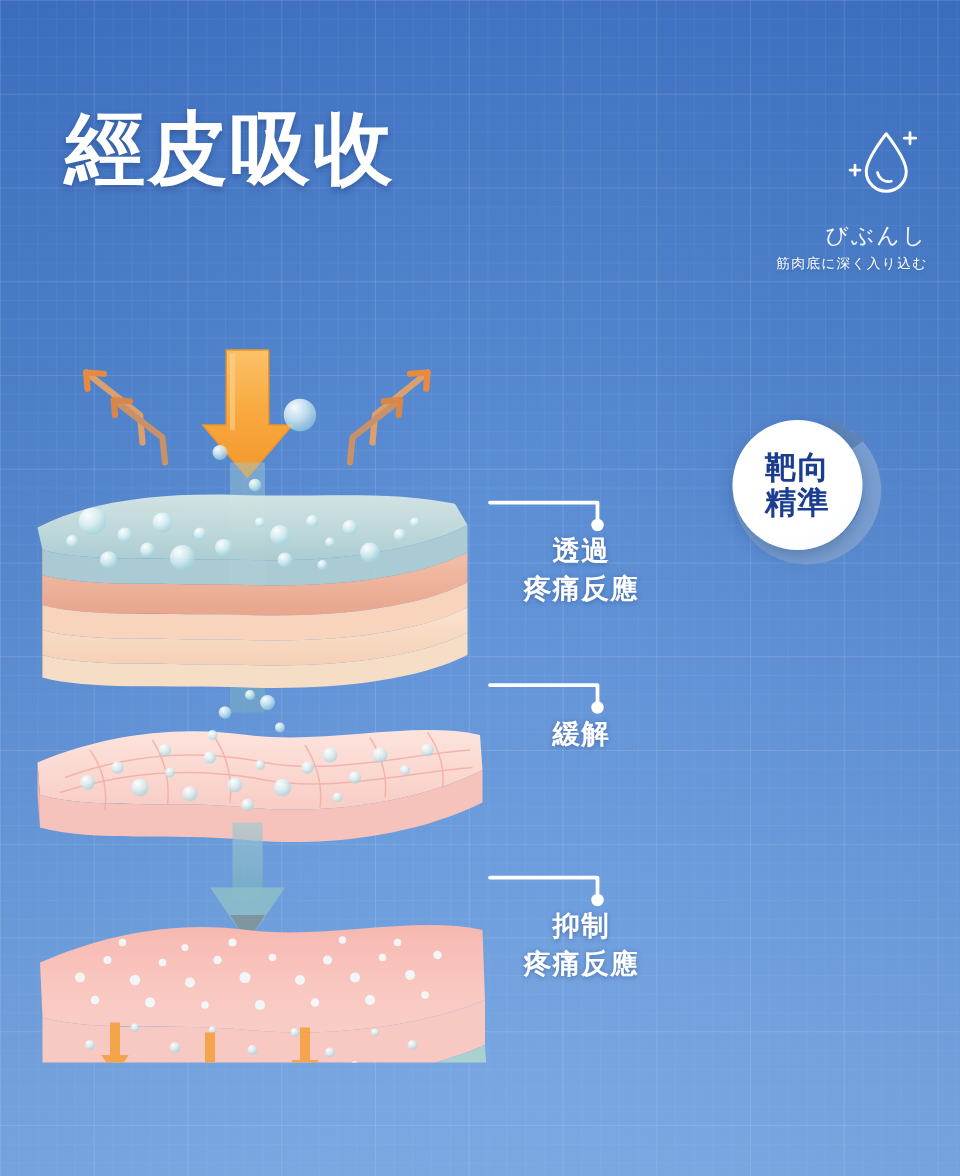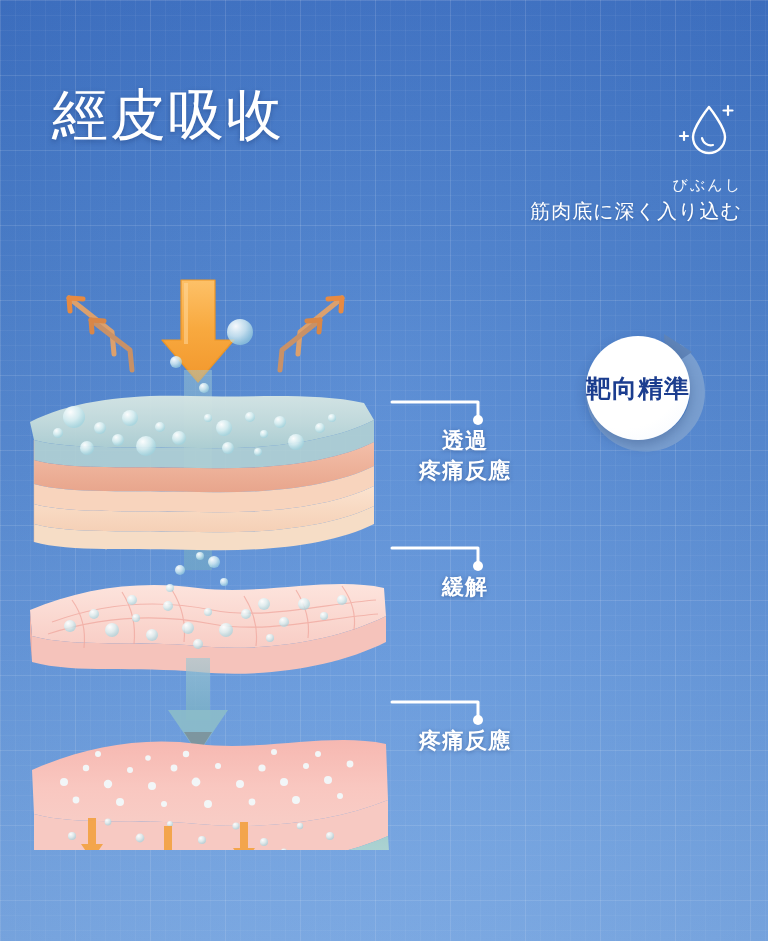--- a/index.html
+++ b/index.html
@@ -43,22 +43,22 @@
 
   
   .title-block {
     position: absolute;
     left: 52px;
     top: 82px;
     z-index: 6;
   }
   .title-line {
     color: #ffffff;
-    font-weight: normal;
-    font-size: 56px;
+    font-weight: bold;
+    font-size: 64px;
     line-height: 1.18;
     letter-spacing: 2px;
     white-space: nowrap;
     text-shadow: 0 2px 5px rgba(18,46,100,0.38);
   }
   .title-line.l2 { margin-left: 14px; }
 
   
   .droplet-wrap {
     position: absolute;
@@ -70,28 +70,28 @@
   }
   .jp-block {
     position: absolute;
     right: 26px;
     top: 176px;
     text-align: right;
     z-index: 6;
     color: #ffffff;
   }
   .jp-ruby {
-    font-size: 15px;
+    font-size: 18px;
     letter-spacing: 2px;
     opacity: 0.95;
     margin-bottom: 3px;
     font-family: Liberation Sans, sans-serif;
   }
   .jp-main {
-    font-size: 20px;
+    font-size: 11px;
     letter-spacing: 1px;
     font-family: "DejaVu Sans", sans-serif;
     text-shadow: 0 1px 3px rgba(18,46,100,0.3);
   }
 
   
   #illus {
     position: absolute;
     left: 12px;
     top: 270px;
@@ -130,20 +130,21 @@
   .badge .disc {
     position: absolute;
     left: 6px;
     top: 6px;
     width: 104px;
     height: 104px;
     border-radius: 50%;
     background: radial-gradient(circle at 36% 30%, #ffffff 0%, #ffffff 62%, #f4f8fd 100%);
     box-shadow: 0 5px 12px rgba(18,46,100,0.28);
     display: flex;
+    flex-direction: column;
     align-items: center;
     justify-content: center;
   }
   .badge .bt {
     color: #1b3d8f;
     font-weight: bold;
     font-size: 25px;
     line-height: 1.14;
     letter-spacing: 1px;
   }
@@ -430,20 +431,21 @@
       <div>緩解</div>
     </div>
   </div>
 
   <div class="callout" style="left:390px; top:694px; width:150px;">
     <svg width="150" height="34" style="position:absolute;left:0;top:0;">
       <path d="M2 8 L88 8 L88 22" fill="none" stroke="#ffffff" stroke-width="3" stroke-linecap="round" stroke-linejoin="round"></path>
       <circle cx="88" cy="26" r="5" fill="#ffffff"></circle>
     </svg>
     <div class="label">
+      <div>抑制</div>
       <div>疼痛反應</div>
     </div>
   </div>
 
   <div class="badge" style="left:580px; top:330px;">
     <svg class="ring" width="128" height="128" viewBox="0 0 128 128">
       <path d="M96 20 A52 52 0 1 1 30 24" fill="none" stroke="#7b9fcf" stroke-width="15" stroke-linecap="butt" opacity="0.96"></path>
       <path d="M84 4 L112 22 L86 40 Z" fill="#5f84b8"></path>
     </svg>
     <div class="disc">

